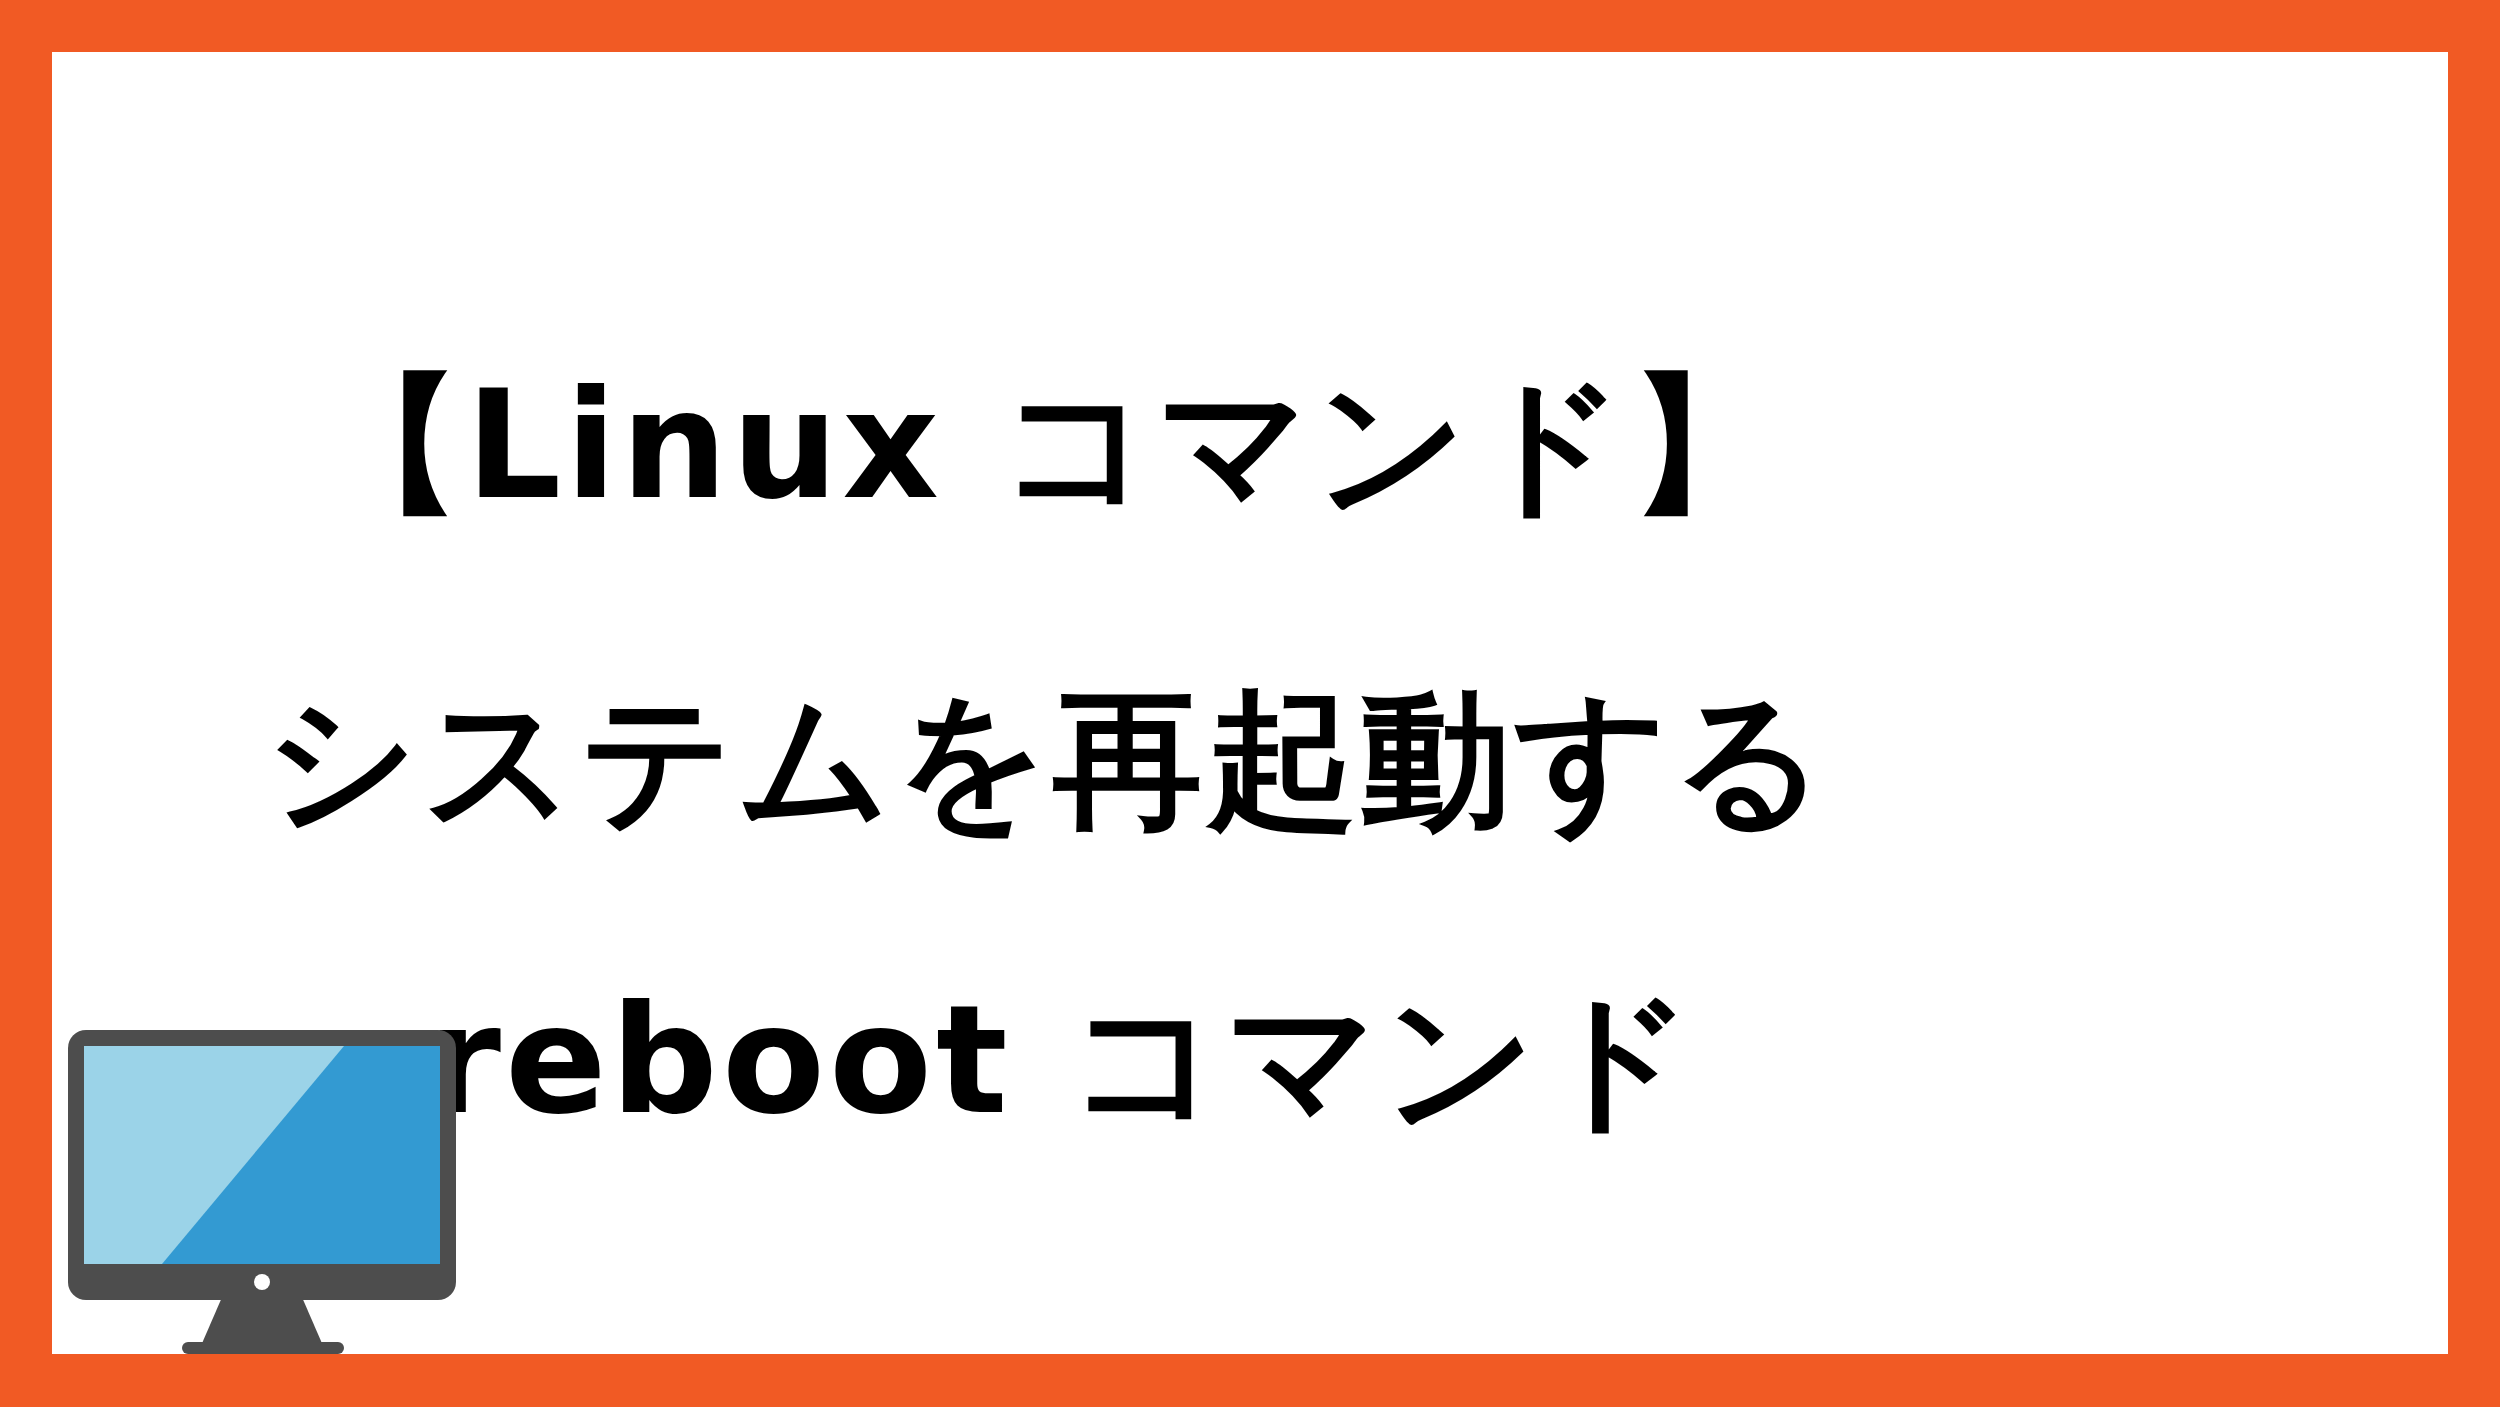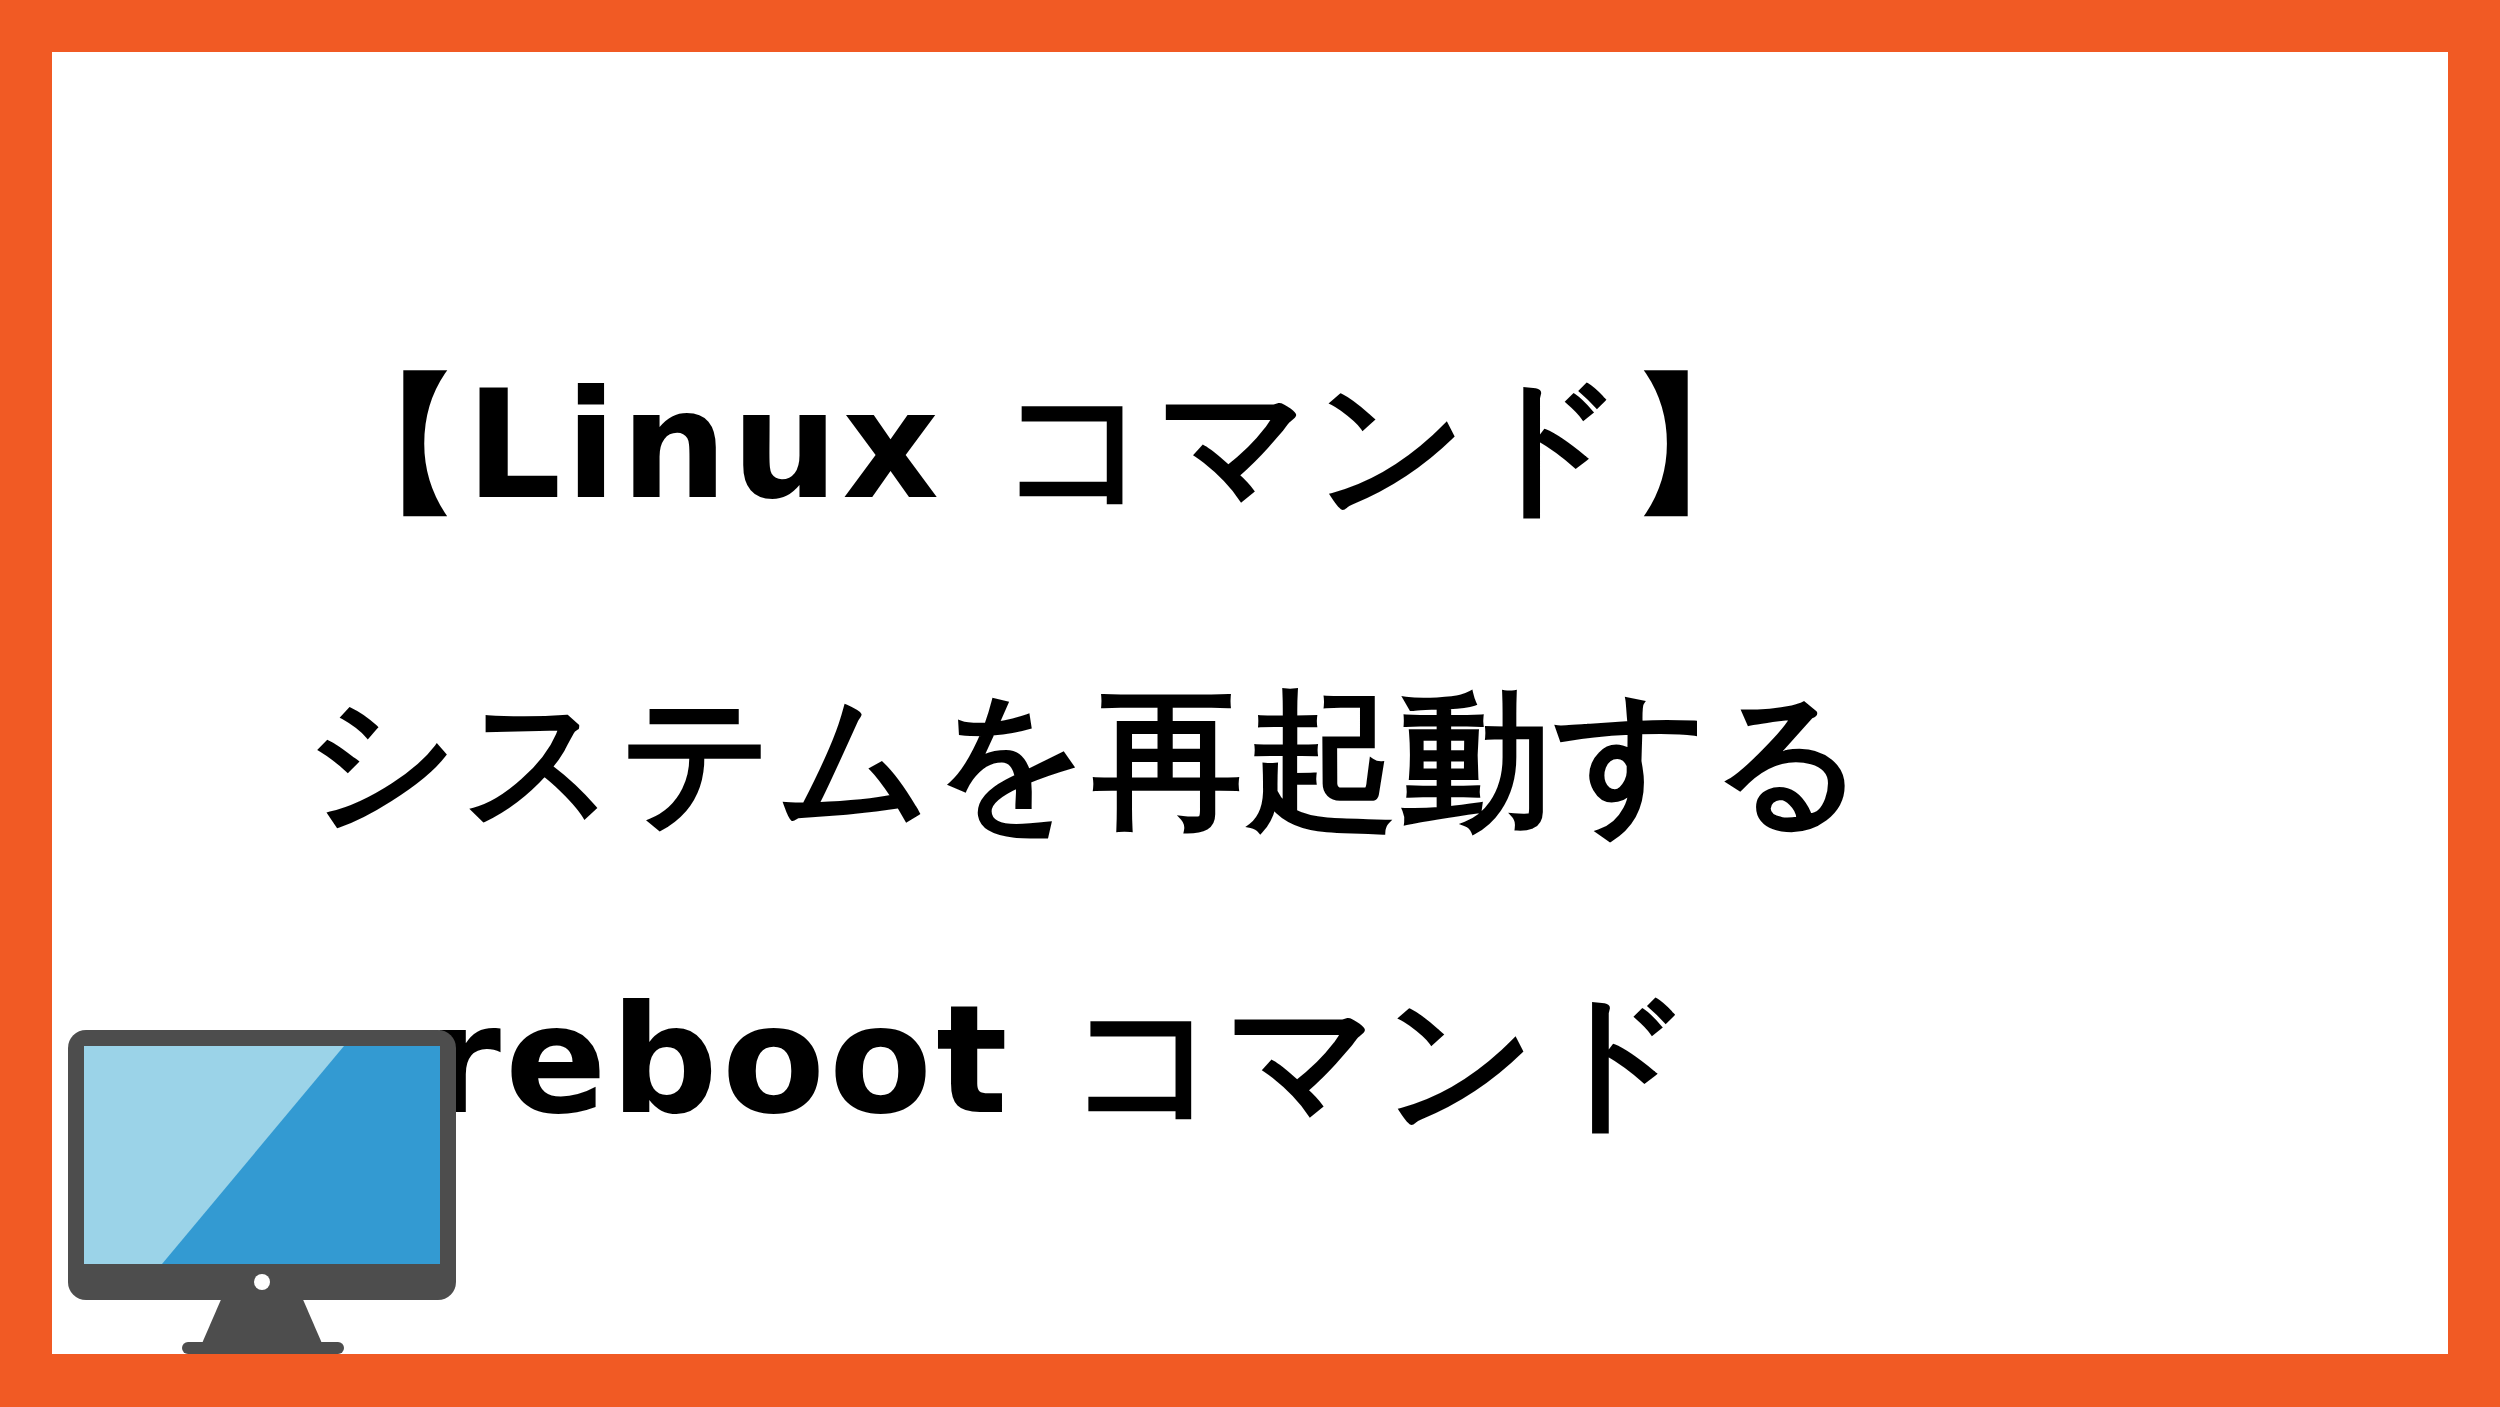--- a/index.html
+++ b/index.html
@@ -11,21 +11,21 @@
     .inner {
       position: absolute; left: 52px; top: 52px; width: 2396px; height: 1302px;
       background: #ffffff;
     }
     .title-line {
       position: absolute; left: 0; width: 2095px; text-align: center;
       font-family: "DejaVu Sans", sans-serif; font-weight: bold; color: #000000;
       white-space: nowrap; letter-spacing: 4px;
     }
     .line1 { top: 345px; font-size: 150px; line-height: 200px; }
-    .line2 { top: 660px; font-size: 150px; line-height: 200px; padding-left: 40px; }
+    .line2 { top: 660px; font-size: 150px; line-height: 200px; }
     .line3 { top: 960px; font-size: 150px; line-height: 200px; padding-left: 15px; }
     .monitor { position: absolute; left: 66px; top: 1028px; width: 392px; height: 330px; }
   </style>
 </head>
 <body>
 
 <div class="frame"></div>
 <div class="inner"></div>
 
 <div class="title-line line1">【Linux コマンド】</div>

